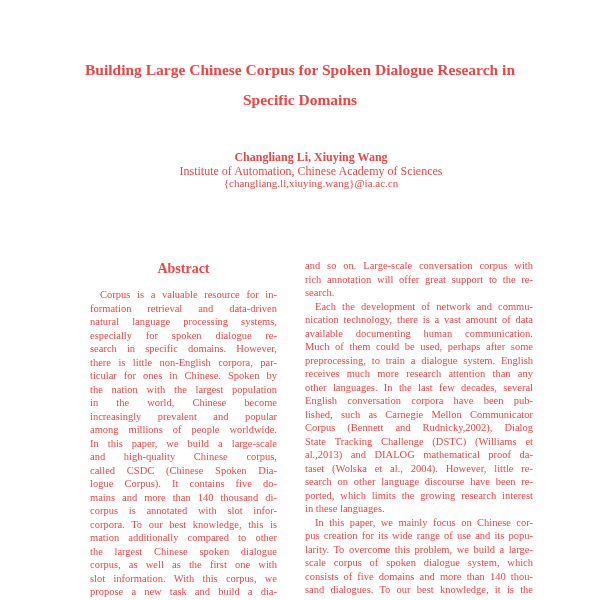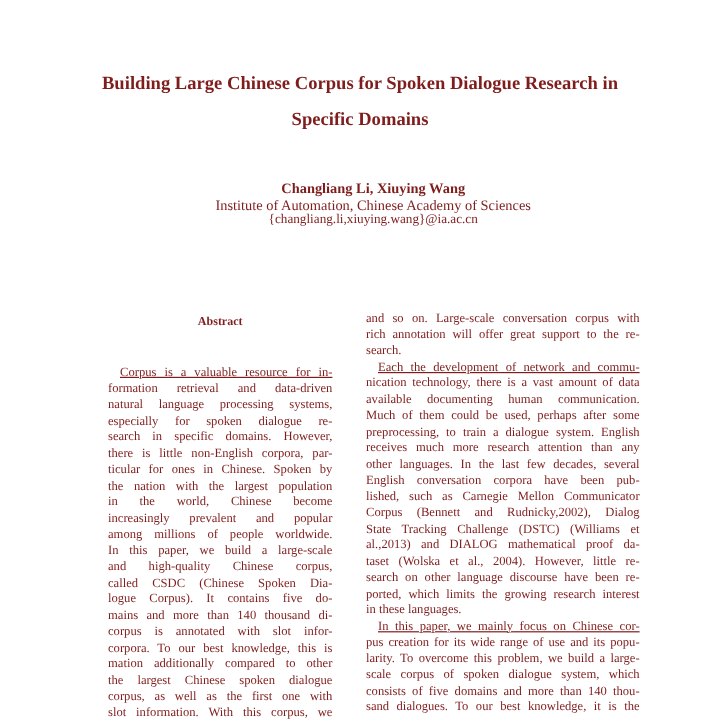--- a/index.html
+++ b/index.html
@@ -1,41 +1,41 @@
 <!DOCTYPE html>
 <html><head>
 <meta charset="utf-8">
 <style>
   html,body { margin:0; padding:0; background:#ffffff; }
   .page {
     position:relative; width:600px; height:600px; background:#ffffff;
-    overflow:hidden; font-family:"Liberation Serif", serif; color:#7f1d1d;
+    overflow:hidden; font-family:"Liberation Serif", serif; color:#ef4444;
   }
   .blurwrap { filter: blur(0.25px); }
   .title {
     position:absolute; top:55px; left:30px; right:30px;
     text-align:center; font-weight:bold; font-size:15.5px; line-height:30px;
   }
   .authors { position:absolute; top:151px; left:0; right:0; text-align:center;padding-left:22px; }
   .authors .name  { font-weight:bold; font-size:12px; line-height:13.5px; }
   .authors .affil { font-size:12px; line-height:12.5px; }
   .authors .email { font-size:11px;   line-height:12.5px; }
   .col-left  { position:absolute; left:90px;  top:262px; width:187px; }
   .col-right { position:absolute; left:305px; top:259px; width:228px; }
   .abs-head {
-    text-align:center; font-weight:bold; font-size:10px;
-    line-height:14px; margin-bottom:28px;
+    text-align:center; font-weight:bold; font-size:14px;
+    line-height:14px; margin-bottom:12px;
   }
   .ln {
     font-size:10.5px; line-height:13.5px;
     text-align:justify; text-align-last:justify;
     white-space:normal; 
   }
   .ln.end { text-align-last:left; }
-  .ln.ind { text-indent:10px;text-decoration:underline; }
+  .ln.ind { text-indent:10px; }
 </style>
 </head>
 <body>
 
 <div class="page">
   <div class="blurwrap">
 
     <div class="title">
       <div>Building Large Chinese Corpus for Spoken Dialogue Research in</div>
       <div>Specific Domains</div>

